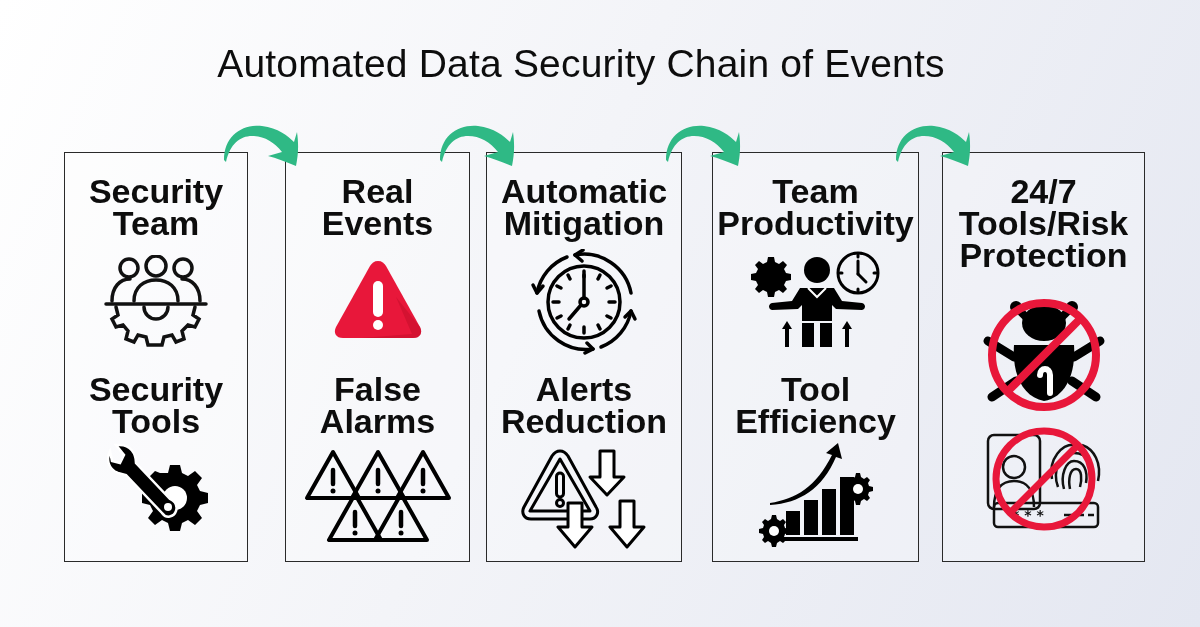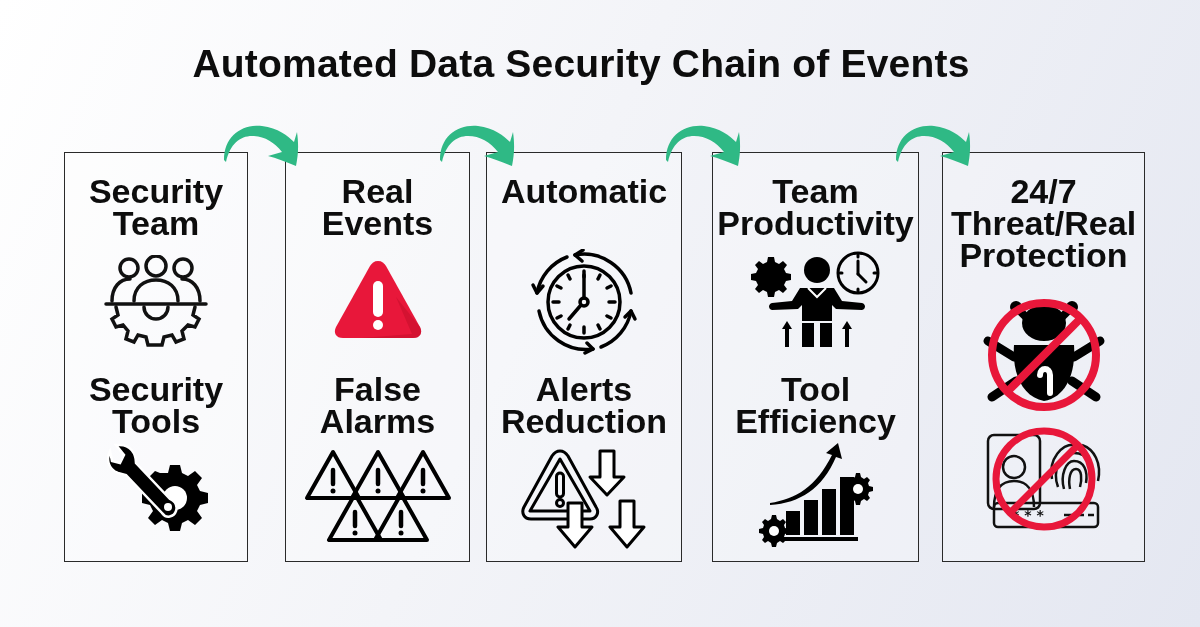--- a/index.html
+++ b/index.html
@@ -4,21 +4,21 @@
 <style>
   html, body { margin: 0; padding: 0; }
   body {
     width: 1200px; height: 627px; overflow: hidden; position: relative;
     background: linear-gradient(115deg, #ffffff 0%, #f3f4f8 45%, #e4e7f1 100%);
     font-family: "Liberation Sans", "DejaVu Sans", sans-serif;
     color: #111;
   }
   .title {
     position: absolute; left: 0; top: 42px; width: 1162px; text-align: center;
-    font-size: 39px; font-weight: bold; letter-spacing: 0.2px; color: #0d0d0d;
+    font-size: 39px; font-weight: normal; letter-spacing: 0.2px; color: #0d0d0d;
   }
   .box {
     position: absolute; top: 152px; height: 410px;
     border: 1.5px solid #2a2a2a; box-sizing: border-box;
     background: rgba(255,255,255,0.25);
   }
   .label {
     position: absolute; left: 0; width: 100%; text-align: center;
     font-size: 34px; font-weight: bold; line-height: 32px; color: #0d0d0d;
   }
@@ -94,20 +94,21 @@
         <circle cx="120" cy="43" r="2.5"></circle>
         <circle cx="52" cy="85" r="2.5"></circle>
         <circle cx="98" cy="85" r="2.5"></circle>
       </g>
   </svg>
 </div>
 
 <div class="box" style="left:486px; width:196px;">
   <div class="label" style="top:22px;">
     <div>Automatic</div>
+    <div>Mitigation</div>
   </div>
   <svg class="icon" style="top:96px;" width="110" height="106" viewBox="0 0 110 106" fill="none" stroke="#000" stroke-width="3.5" stroke-linecap="round">
     <circle cx="55" cy="53" r="36"></circle>
     <path d="M46 6 A48 48 0 0 1 102 44"></path>
       <path d="M46 6 L54 1 M46 6 L53 12"></path>
     <path d="M8 44 A48 48 0 0 1 38 8"></path>
       <path d="M8 44 L4 36 M8 44 L14 37"></path>
     <path d="M64 100 A48 48 0 0 1 10 62"></path>
       <path d="M64 100 L56 104 M64 100 L58 94"></path>
     <path d="M102 62 A48 48 0 0 1 72 98"></path>
@@ -185,21 +186,21 @@
       <path d="M16 84 L20 84 L21 88 L24 90 L27 88 L30 91 L28 94 L29 97 L33 98 L33 102 L29 103 L28 106 L30 109 L27 112 L24 110 L21 112 L20 116 L16 116 L15 112 L12 110 L9 112 L6 109 L8 106 L7 103 L3 102 L3 98 L7 97 L8 94 L6 91 L9 88 L12 90 L15 88 Z" transform="translate(0,-12)"></path>
     </g>
     <circle cx="102" cy="46" r="5" fill="#fff"></circle>
     <circle cx="18" cy="88" r="5" fill="#fff"></circle>
   </svg>
 </div>
 
 <div class="box" style="left:942px; width:203px;">
   <div class="label" style="top:22px;">
     <div>24/7</div>
-    <div>Threat/Real</div>
+    <div>Tools/Risk</div>
     <div>Protection</div>
   </div>
   <svg class="icon" style="top:140px;" width="128" height="118" viewBox="0 0 128 118">
     <g fill="#000">
       <ellipse cx="64" cy="30" rx="22" ry="18"></ellipse>
       <circle cx="36" cy="14" r="6"></circle>
         <circle cx="92" cy="14" r="6"></circle>
       <path d="M36 14 L48 26 M92 14 L80 26" stroke="#000" stroke-width="8" stroke-linecap="round"></path>
       <path d="M34 52 L94 52 C96 80 86 104 64 108 C42 104 32 80 34 52 Z"></path>
       <path d="M8 48 L34 64" stroke="#000" stroke-width="9" stroke-linecap="round"></path>

